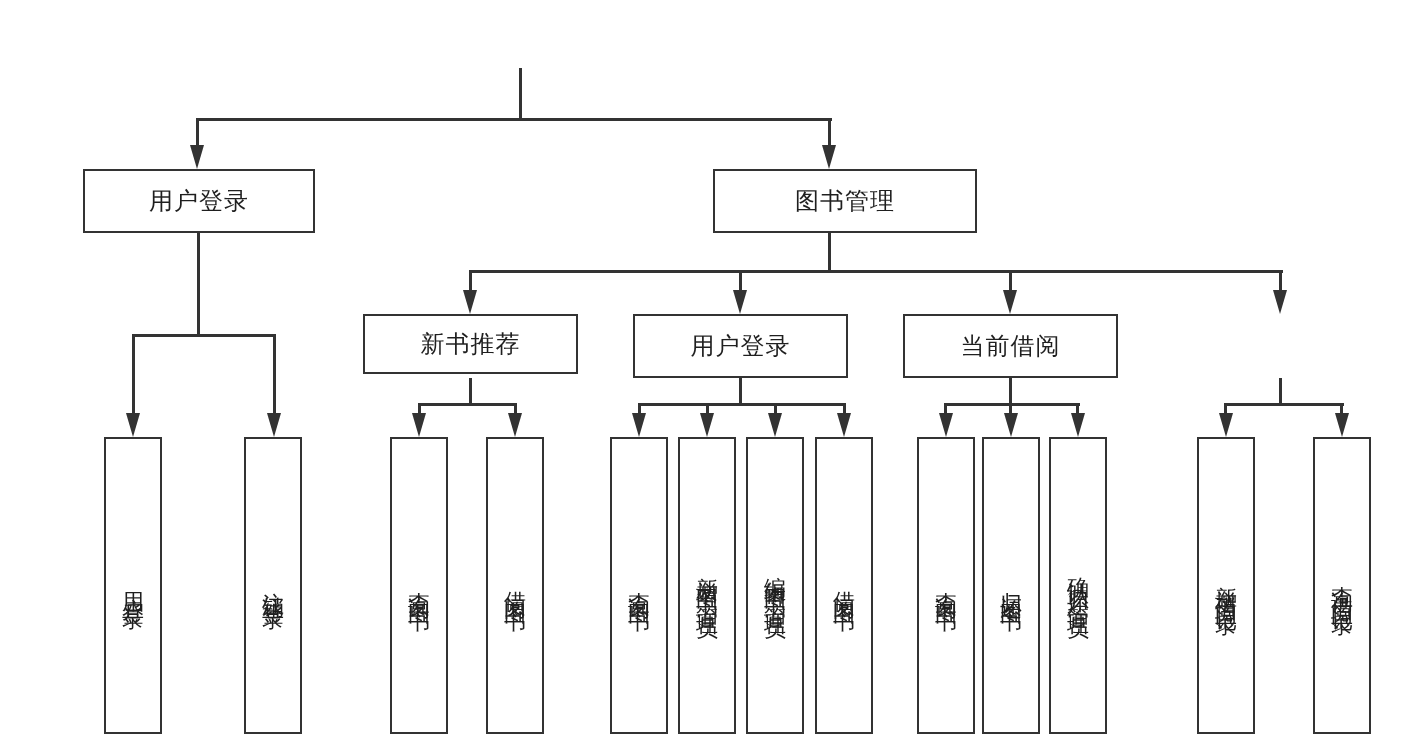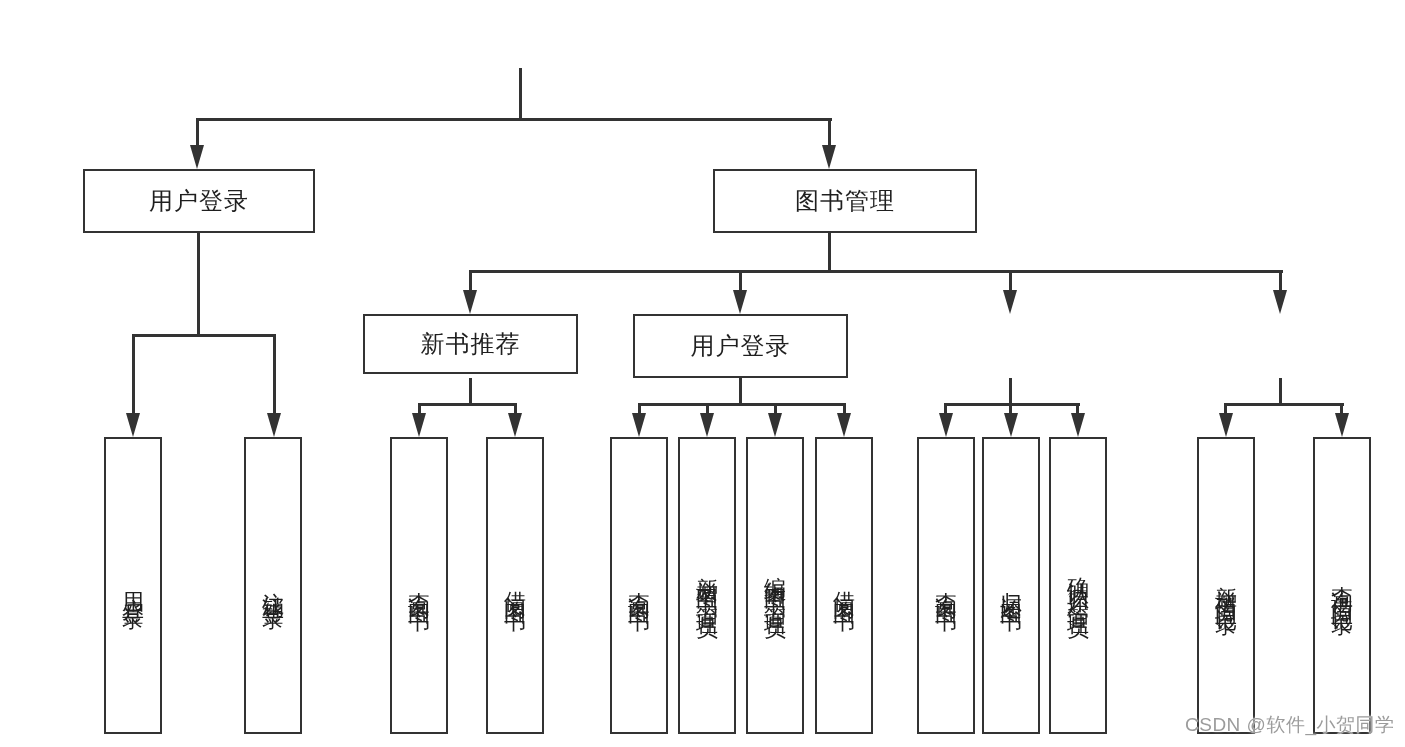--- a/index.html
+++ b/index.html
@@ -121,20 +121,23 @@
   <div class="arrow" style="left:1003px;top:290px;"></div>
   <div class="vline" style="left:1279px;top:270px;height:22px;"></div>
   <div class="arrow" style="left:1273px;top:290px;"></div>
 
   <div class="node" style="left:363px;top:314px;width:215px;height:60px;">
     <span>新书推荐</span>
   </div>
   <div class="node" style="left:633px;top:314px;width:215px;height:64px;">
     <span>用户登录</span>
   </div>
+  <div class="node" style="left:903px;top:314px;width:215px;height:64px;">
+    <span>当前借阅</span>
+  </div>
 
   <div class="vline" style="left:469px;top:378px;height:28px;"></div>
   <div class="hline" style="left:418px;top:403px;width:99px;"></div>
   <div class="vline" style="left:418px;top:403px;height:12px;"></div>
   <div class="arrow" style="left:412px;top:413px;"></div>
   <div class="vline" style="left:514px;top:403px;height:12px;"></div>
   <div class="arrow" style="left:508px;top:413px;"></div>
 
   <div class="vline" style="left:739px;top:378px;height:28px;"></div>
   <div class="hline" style="left:638px;top:403px;width:208px;"></div>
@@ -200,15 +203,14 @@
     <span>确认归还（管理员）</span>
   </div>
 
   <div class="leaf" style="left:1197px;">
     <span>新增借阅记录</span>
   </div>
   <div class="leaf" style="left:1313px;">
     <span>查询借阅记录</span>
   </div>
 
-  <div class="watermark">CSDN @软件_小贺同学</div>
 
 </div>
 
 </body></html>

